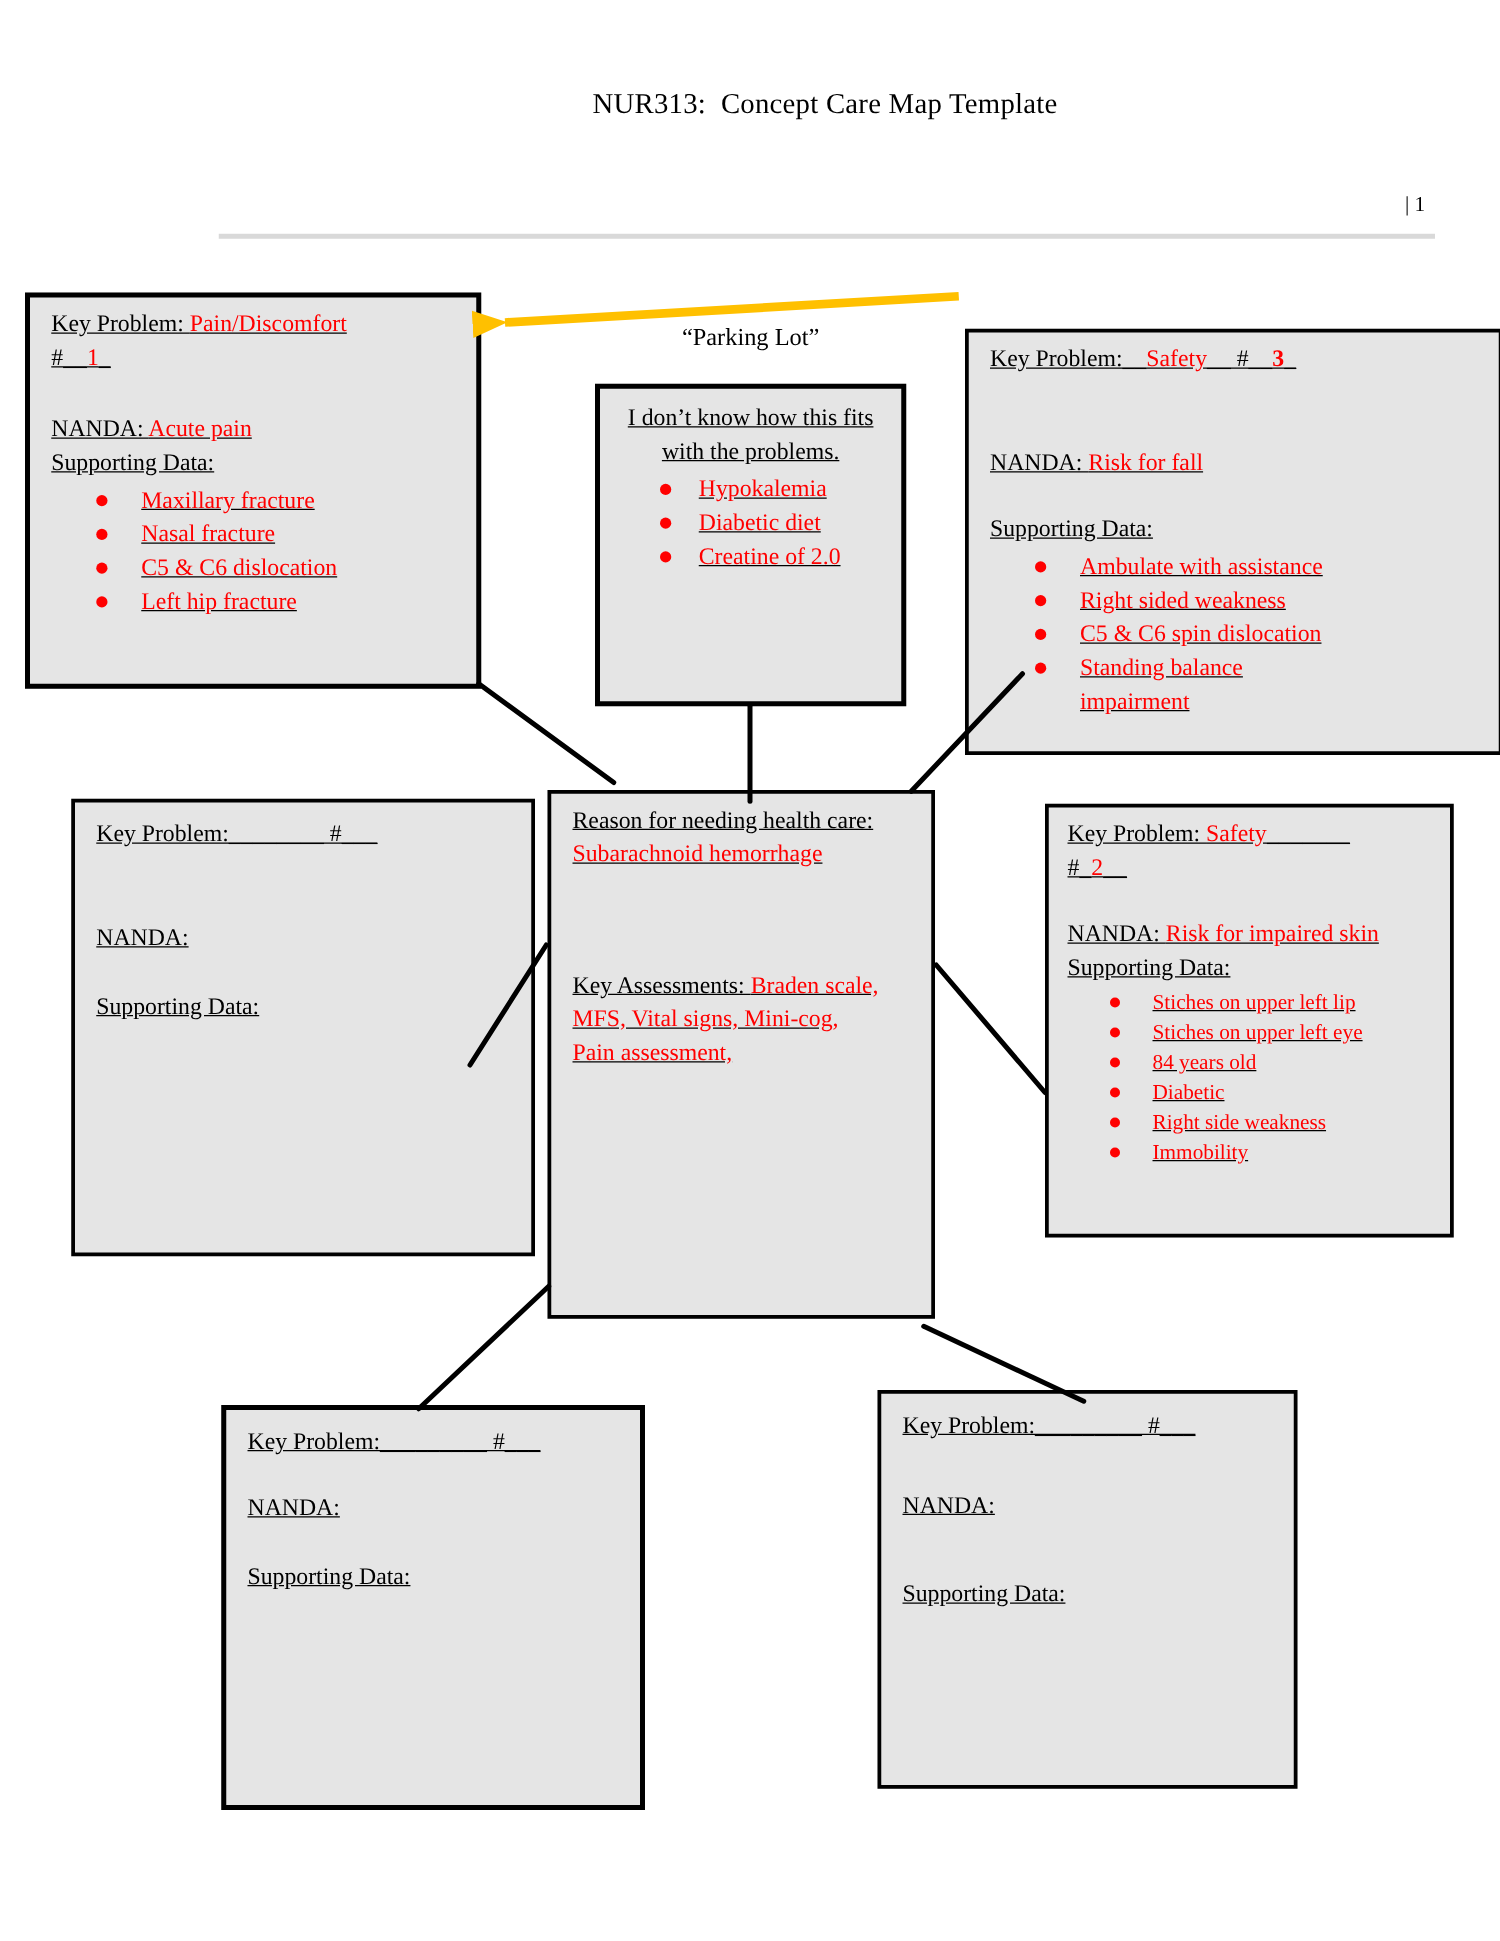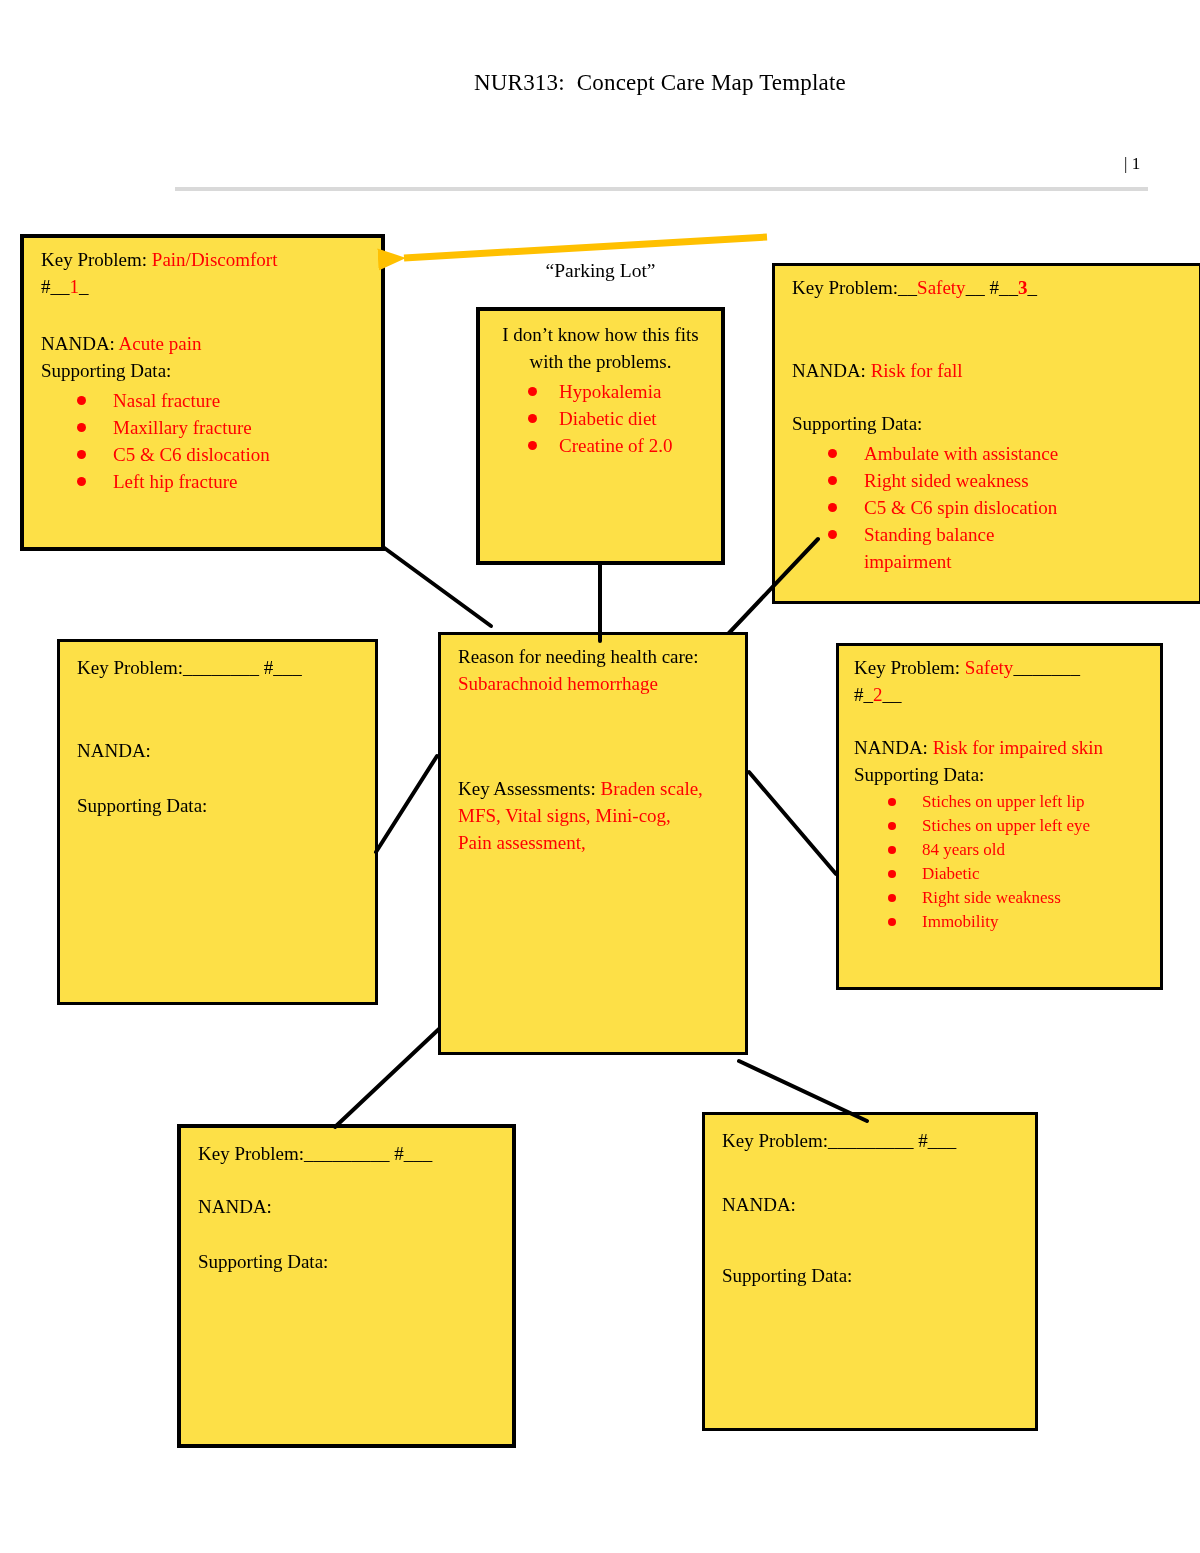--- a/index.html
+++ b/index.html
@@ -13,23 +13,24 @@
     font-size:23px; font-weight:normal; letter-spacing:0.2px;
   }
   .student-line { position:absolute; left:48px; top:136px; font-size:19.5px; white-space:nowrap; }
   .page-num { position:absolute; left:1124px; top:154px; font-size:17px; }
   .header-rule { position:absolute; left:175px; top:187px; width:973px; height:4px; background:#d9d9d9; }
 
   .red { color:#ff0000; }
   .bold { font-weight:bold; }
 
   .box {
-    position:absolute; background:#fde047; border:3px solid #000000;
+    position:absolute; background:#e5e5e5; border:3px solid #000000;
     box-sizing:border-box; font-size:19px; line-height:27px;
     padding:8px 12px 0 17px;
+    text-decoration:underline;
   }
   .b4 { border-width:4px; }
   .pre { white-space:pre-line; }
   .gap56 { height:56px; } .gap52 { height:52px; } .gap44 { height:44px; }
   .gap37 { height:37px; } .gap30 { height:30px; } .gap28 { height:28px; }
   .gap26 { height:26px; }
 
   .bullets { margin-top:3px; }
   .bullet-row { display:flex; align-items:flex-start; color:#ff0000; padding-left:36px; }
   .bullet-row .dot {
@@ -40,21 +41,21 @@
   .box-parking   { left:476px; top:307px;  width:249px; height:258px; }
   .parking-label { position:absolute; left:476px; top:260px; width:249px; text-align:center; font-size:19.5px; }
   .box-parking .intro { text-align:center; padding:0 2px; }
   .box-parking { padding:10px 8px 0 8px; }
   .box-parking .bullet-row { padding-left:40px; }
   .box-parking .bullet-row .dot { margin-right:22px; }
 
   .box-safety3   { left:772px; top:235px;  width:430px; height:341px;margin-top:28px; }
   .box-safety3 .bullet-text { max-width:215px; }
 
-  .box-empty-left    { left:57px;  top:639px;  width:321px; height:366px; padding-top:12px; }
+  .box-empty-left    { left:57px;  top:639px;  width:371px; height:366px; padding-top:12px; }
   .box-center        { left:438px; top:632px;  width:310px; height:423px; padding-right:42px; }
   .box-safety2       { left:836px; top:643px;  width:327px; height:347px; padding:8px 8px 0 15px; }
   .box-safety2 .bullets { font-size:17px; line-height:24px; margin-top:2px; }
   .box-safety2 .bullet-row { padding-left:34px; }
   .box-safety2 .bullet-row .dot { width:8px; height:8px; margin-top:8px; margin-right:26px; }
 
   .box-bottom-left   { left:177px; top:1124px; width:339px; height:324px; padding-top:12px; }
   .box-bottom-right  { left:702px; top:1112px; width:336px; height:319px; padding-top:12px; }
 
   .connectors { position:absolute; left:0; top:0; width:1200px; height:1553px; pointer-events:none; z-index:20; }
@@ -72,25 +73,25 @@
 
   <div class="box b4 box-pain">
     <div class="pre"><span>Key Problem: </span><span class="red">Pain/Discomfort</span><span>
 #__</span><span class="red">1</span><span>_</span></div>
     <div class="gap30"></div>
     <div><span>NANDA: </span><span class="red">Acute pain</span></div>
     <div>Supporting Data:</div>
     <div class="bullets">
         <div class="bullet-row">
           <span class="dot"></span>
+          <span class="bullet-text">Maxillary fracture</span>
+        </div>
+        <div class="bullet-row">
+          <span class="dot"></span>
           <span class="bullet-text">Nasal fracture</span>
-        </div>
-        <div class="bullet-row">
-          <span class="dot"></span>
-          <span class="bullet-text">Maxillary fracture</span>
         </div>
         <div class="bullet-row">
           <span class="dot"></span>
           <span class="bullet-text">C5 &amp; C6 dislocation</span>
         </div>
         <div class="bullet-row">
           <span class="dot"></span>
           <span class="bullet-text">Left hip fracture</span>
         </div>
       </div>

